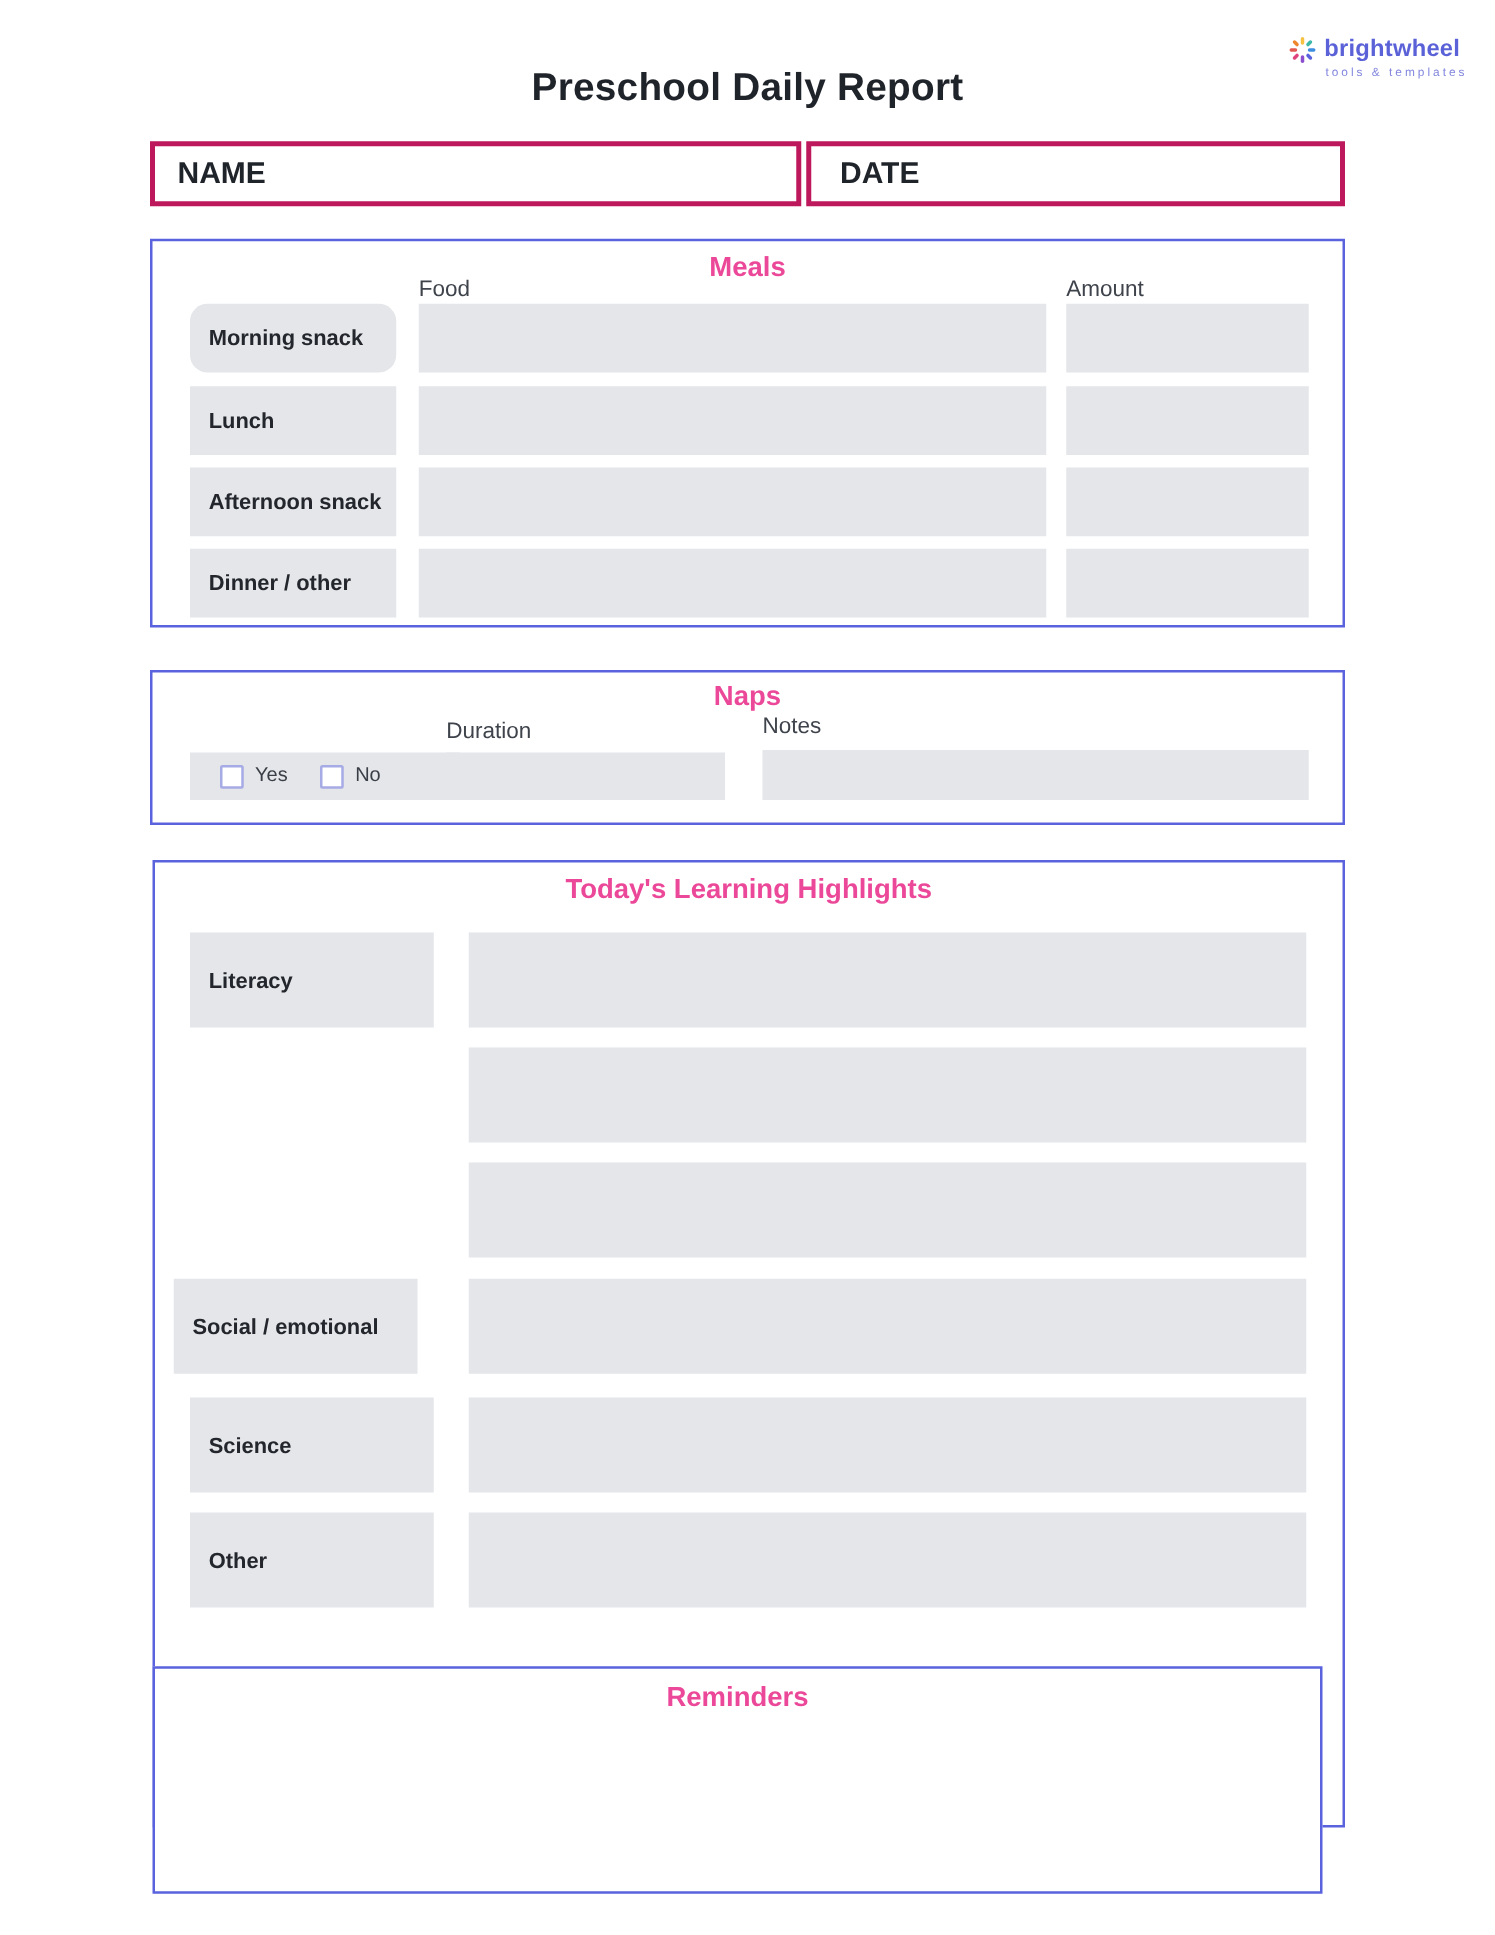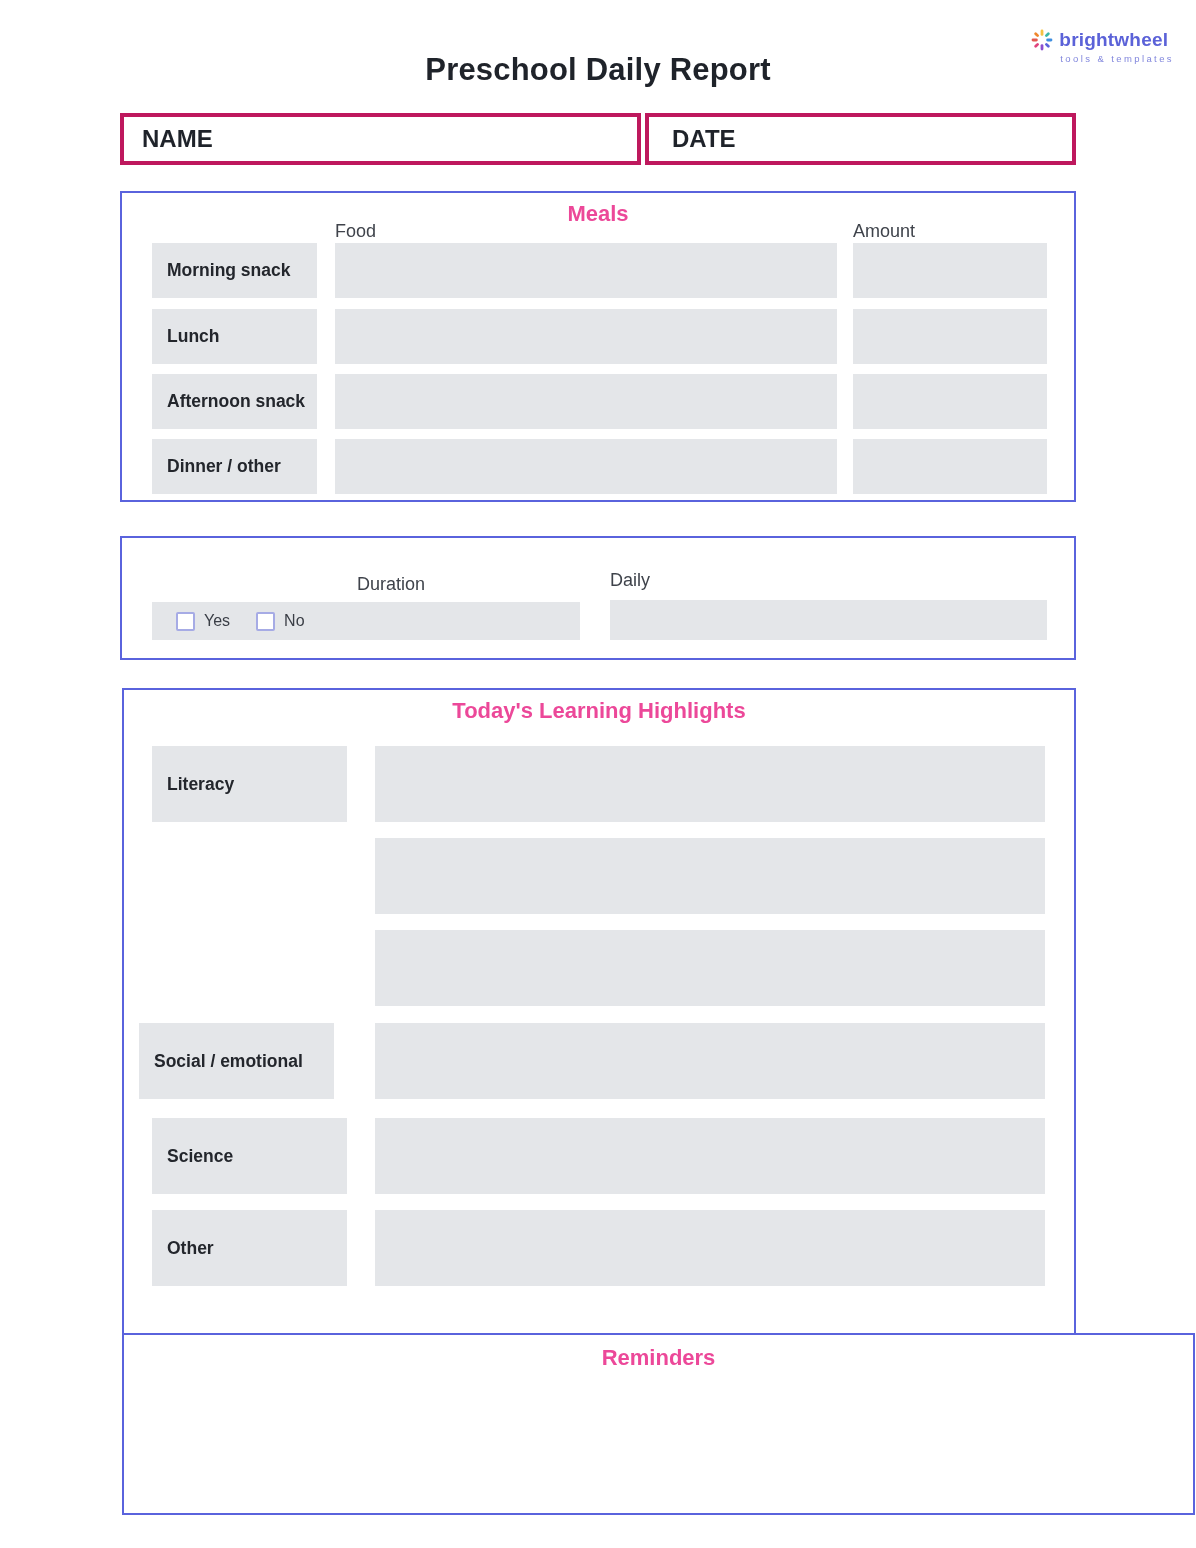--- a/index.html
+++ b/index.html
@@ -111,40 +111,41 @@
     <div class="id-cell date">
       <span>DATE</span>
     </div>
   </div>
 
   <div class="section" style="left:120px; top:191px; width:956px; height:311px;">
     <div class="section-title" style="top:8px;">Meals</div>
     <div class="col-header" style="left:213px; top:28px;">Food</div>
     <div class="col-header" style="left:731px; top:28px;">Amount</div>
 
-    <div class="fill row-label" style="left:30px; top:50px; width:165px; height:55px;">Morning snack</div>
+    <div class="fill row-label" style="left:30px; top:50px; width:165px; height:55px;border-radius:14px;">Morning snack</div>
     <div class="fill" style="left:213px; top:50px; width:502px; height:55px;"></div>
     <div class="fill" style="left:731px; top:50px; width:194px; height:55px;"></div>
 
     <div class="fill row-label" style="left:30px; top:116px; width:165px; height:55px;">Lunch</div>
     <div class="fill" style="left:213px; top:116px; width:502px; height:55px;"></div>
     <div class="fill" style="left:731px; top:116px; width:194px; height:55px;"></div>
 
     <div class="fill row-label" style="left:30px; top:181px; width:165px; height:55px;">Afternoon snack</div>
     <div class="fill" style="left:213px; top:181px; width:502px; height:55px;"></div>
     <div class="fill" style="left:731px; top:181px; width:194px; height:55px;"></div>
 
     <div class="fill row-label" style="left:30px; top:246px; width:165px; height:55px;">Dinner / other</div>
     <div class="fill" style="left:213px; top:246px; width:502px; height:55px;"></div>
     <div class="fill" style="left:731px; top:246px; width:194px; height:55px;"></div>
   </div>
 
   <div class="section" style="left:120px; top:536px; width:956px; height:124px;">
+    <div class="section-title" style="top:6px;">Naps</div>
     <div class="col-header" style="left:235px; top:36px;">Duration</div>
-    <div class="col-header" style="left:488px; top:32px;">Daily</div>
+    <div class="col-header" style="left:488px; top:32px;">Notes</div>
 
     <div class="fill yesno" style="left:30px; top:64px; width:216px; height:38px;">
       <span class="checkbox"></span>
       <span class="lbl">Yes</span>
       <span class="checkbox"></span>
       <span>No</span>
     </div>
     <div class="fill" style="left:235px; top:64px; width:223px; height:38px;"></div>
     <div class="fill" style="left:488px; top:62px; width:437px; height:40px;"></div>
   </div>
@@ -162,18 +163,18 @@
     <div class="fill row-label" style="left:15px; top:333px; width:195px; height:76px;">Social / emotional</div>
     <div class="fill" style="left:251px; top:333px; width:670px; height:76px;"></div>
 
     <div class="fill row-label" style="left:28px; top:428px; width:195px; height:76px;">Science</div>
     <div class="fill" style="left:251px; top:428px; width:670px; height:76px;"></div>
 
     <div class="fill row-label" style="left:28px; top:520px; width:195px; height:76px;">Other</div>
     <div class="fill" style="left:251px; top:520px; width:670px; height:76px;"></div>
   </div>
 
-  <div class="section" style="left:122px; top:1333px; width:1073px; height:182px;padding-left:25px;">
+  <div class="section" style="left:122px; top:1333px; width:936px; height:182px;padding-left:25px;">
     <div class="section-title" style="top:10px;">Reminders</div>
     <div class="reminders-area"></div>
   </div>
 
 </div>
 
 </body></html>

